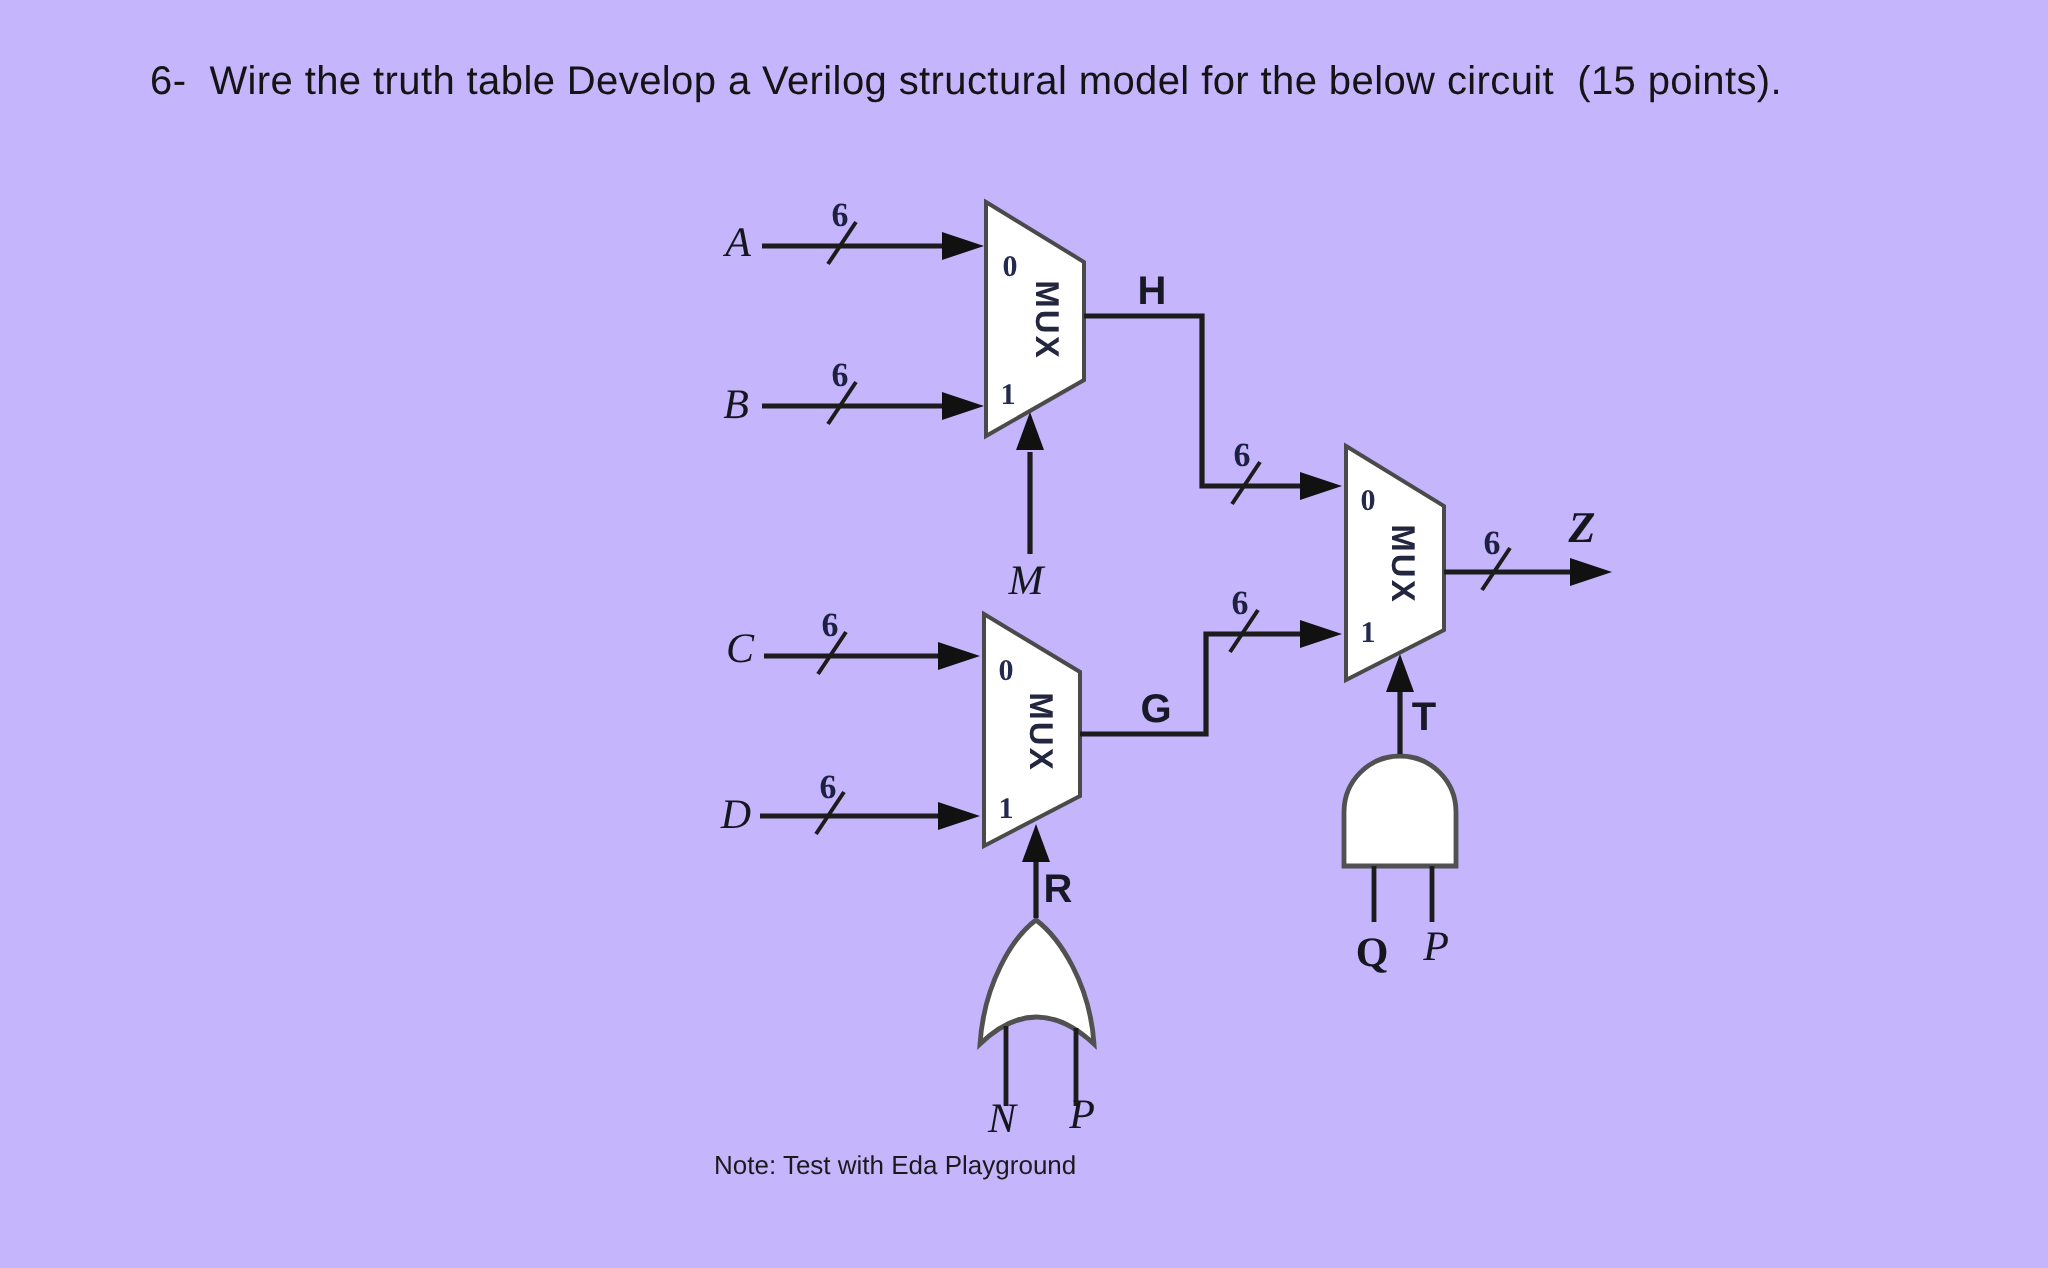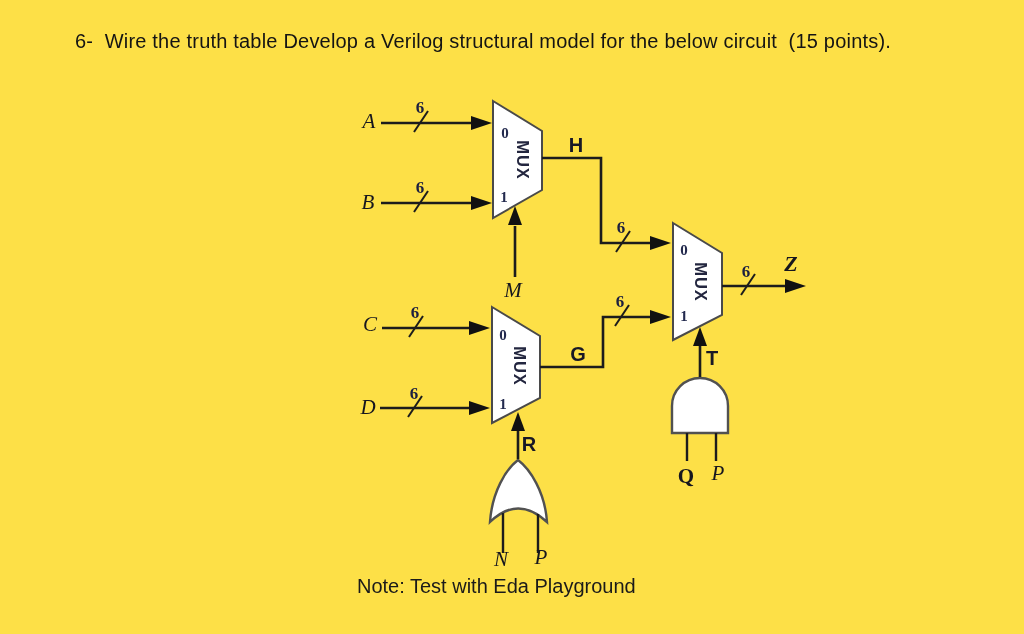--- a/index.html
+++ b/index.html
@@ -3,33 +3,33 @@
 <meta charset="utf-8">
 <style>
   html, body { margin: 0; padding: 0; }
   body {
     width: 1024px; height: 634px;
     background: #ffffff;
     position: relative;
     overflow: hidden;
     font-family: "Liberation Sans", sans-serif;
   }
-  .page { position: absolute; inset: 0; background: #fde047; }
+  .page { position: absolute; inset: 0; background: #c4b5fd; }
   .title {
     position: absolute;
     left: 75px; top: 30px;
     font-size: 20px;
     color: #141414;
     white-space: pre;
     letter-spacing: 0.2px;
   }
   .note {
     position: absolute;
     left: 357px; top: 575px;
-    font-size: 20px;
+    font-size: 13px;
     color: #1a1a1a;
     white-space: pre;
   }
   svg.circuit { position: absolute; left: 0; top: 0; }
 
   .wire   { stroke: #1c1c1c; stroke-width: 2.6; fill: none; }
   .pin    { stroke: #1c1c1c; stroke-width: 2.4; fill: none; }
   .slash  { stroke: #1c1c1c; stroke-width: 2; fill: none; }
   .ah     { fill: #111111; stroke: none; }
   .mux    { fill: #ffffff; stroke: #4a4a4a; stroke-width: 2; }

